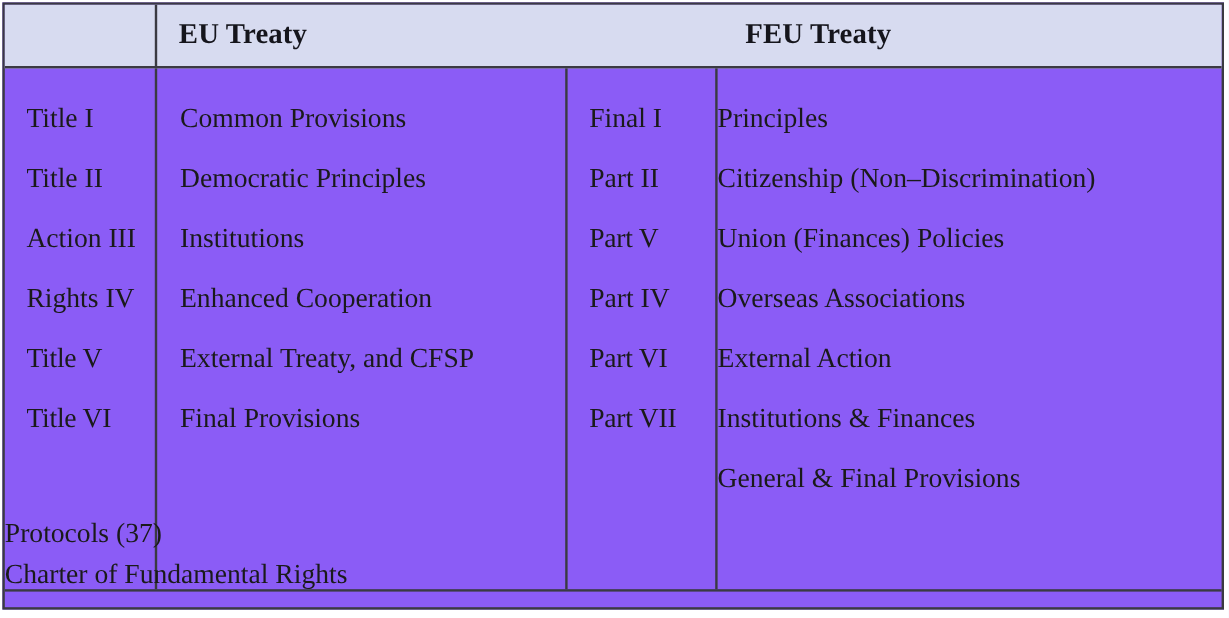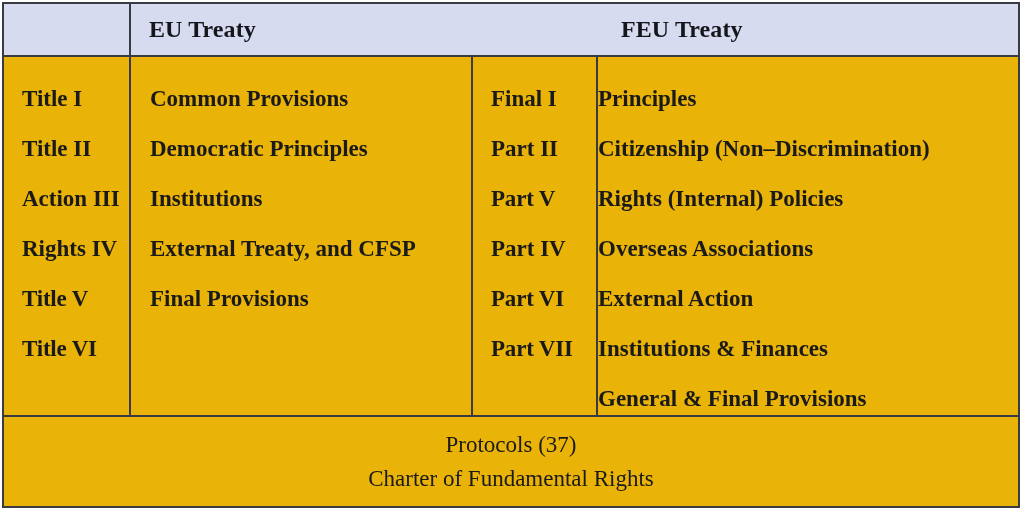--- a/index.html
+++ b/index.html
@@ -24,21 +24,21 @@
 
   
   .table-outer {
     position: absolute;
     left: 2px;
     top: 2px;
     width: 1018px;
     height: 506px;
     box-sizing: border-box;
     border: 2.5px solid #3a3a42;
-    background: #eab308;
+    background: #8b5cf6;
   }
 
   
   .header-band {
     position: absolute;
     left: 0;
     top: 0;
     right: 0;
     height: 53px;
     background: #d7dbf0;
@@ -67,24 +67,23 @@
   }
   .header-label.eu  { left: 145px; }
   .header-label.feu { left: 617px; }
 
   
   .body-region {
     position: absolute;
     left: 0;
     top: 53px;
     right: 0;
-    height: 360px;
+    height: 436px;
     border-bottom: 2.5px solid #3a3a42;
     box-sizing: border-box;
-    font-weight: bold;
   }
 
   .col {
     position: absolute;
     top: 0;
     bottom: 0;
     box-sizing: border-box;
   }
   .col-eu-num   { left: 0px;   width: 127px; border-right: 2.5px solid #3a3a42; }
   .col-eu-txt   { left: 127px; width: 340px; }
@@ -110,21 +109,21 @@
 
   
   .footer-band {
     position: absolute;
     left: 0;
     right: 0;
     top: 413px;
     bottom: 0;
     display: flex;
     flex-direction: column;
-    align-items: center;
+    align-items: flex-start;
     justify-content: center;
     box-sizing: border-box;
   }
   .footer-line {
     font-size: 23px;
     line-height: 34px;
     white-space: nowrap;
   }
 </style>
 </head>
@@ -150,41 +149,42 @@
           <div class="cell tight">Title V</div>
           <div class="cell tight">Title VI</div>
         </div>
       </div>
 
       <div class="col col-eu-txt">
         <div class="rows-inner">
           <div class="cell">Common Provisions</div>
           <div class="cell">Democratic Principles</div>
           <div class="cell">Institutions</div>
+          <div class="cell">Enhanced Cooperation</div>
           <div class="cell">External Treaty, and CFSP</div>
           <div class="cell">Final Provisions</div>
         </div>
       </div>
 
       <div class="col col-feu-num">
         <div class="rows-inner">
           <div class="cell">Final I</div>
           <div class="cell">Part II</div>
           <div class="cell tight">Part V</div>
           <div class="cell">Part IV</div>
           <div class="cell tight">Part VI</div>
           <div class="cell tight">Part VII</div>
         </div>
       </div>
 
       <div class="col col-feu-txt">
         <div class="rows-inner">
           <div class="cell">Principles</div>
           <div class="cell">Citizenship (Non–Discrimination)</div>
-          <div class="cell">Rights (Internal) Policies</div>
+          <div class="cell">Union (Finances) Policies</div>
           <div class="cell">Overseas Associations</div>
           <div class="cell">External Action</div>
           <div class="cell">Institutions &amp; Finances</div>
           <div class="cell">General &amp; Final Provisions</div>
         </div>
       </div>
 
     </div>
 
     <div class="footer-band">

